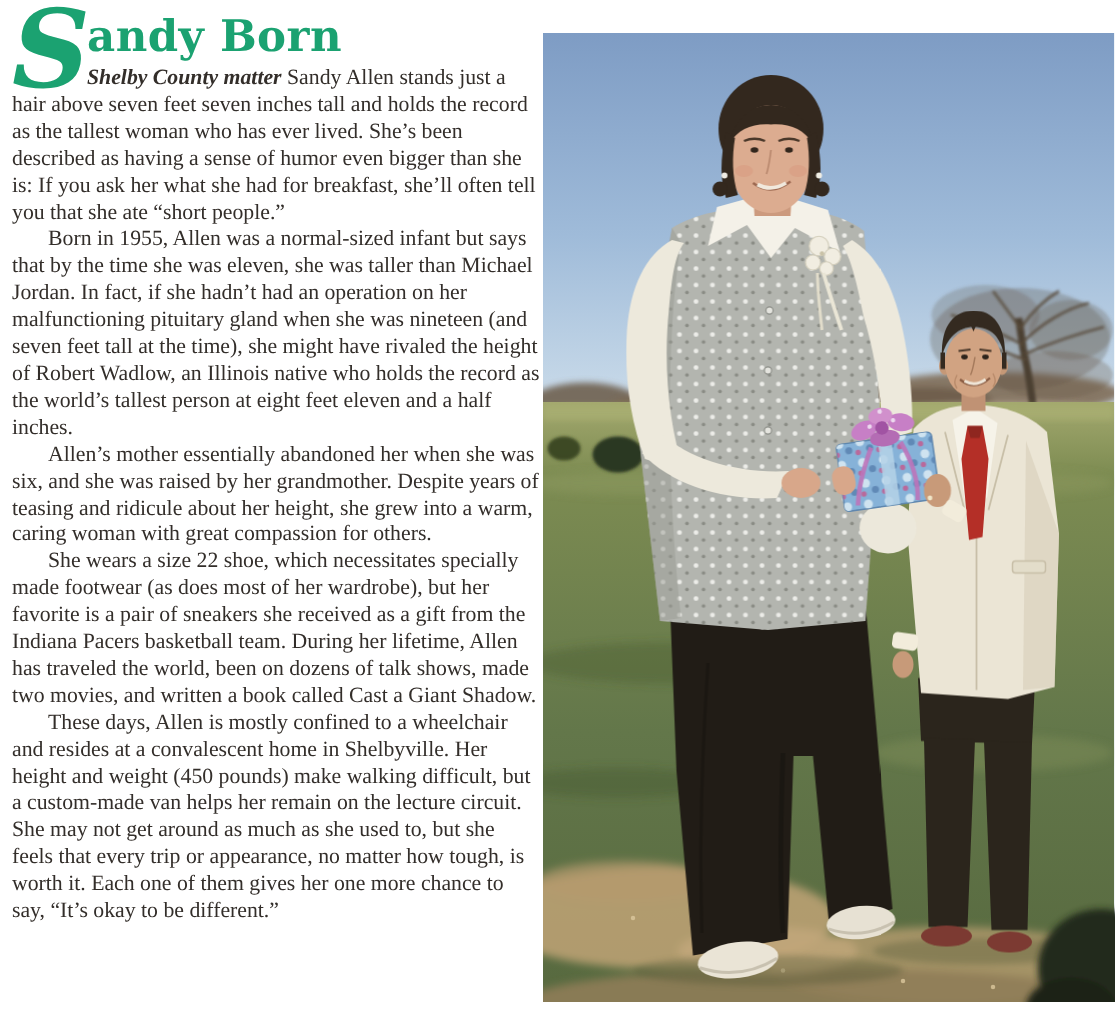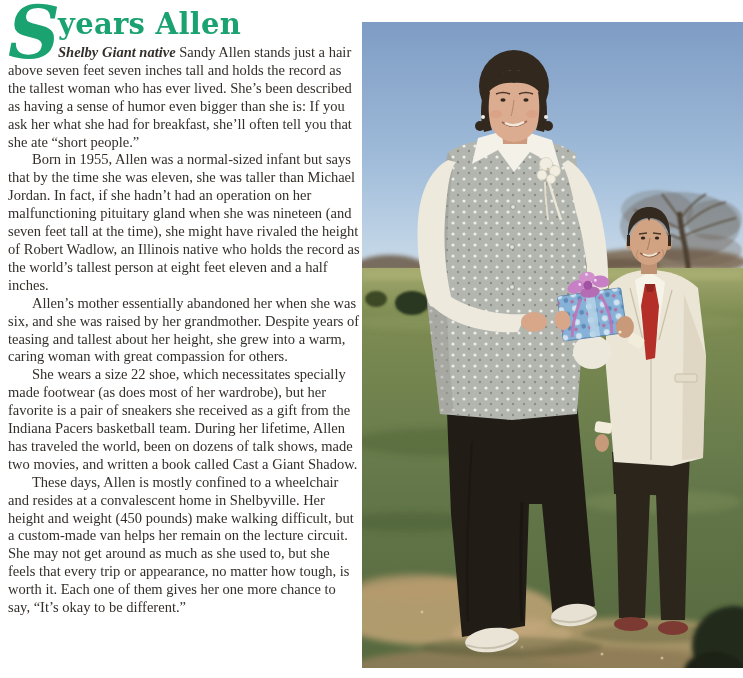--- a/index.html
+++ b/index.html
@@ -31,24 +31,24 @@
     overflow:hidden; background:#9fbbd9;
   }
   .photo svg { display:block; width:100%; height:100%; }
 </style>
 </head>
 <body>
 <div class="page">
 
   <div class="article">
     <span class="dropcap">S</span>
-    <h1 class="title"><span>years Allen</span></h1>
-    <p class="para"><span class="lead">Shelby Giant native</span><span> Sandy Allen stands just a hair above seven feet seven inches tall and holds the record as the tallest woman who has ever lived. She’s been described as having a sense of humor even bigger than she is: If you ask her what she had for breakfast, she’ll often tell you that she ate “short people.”</span></p>
+    <h1 class="title"><span>andy Born</span></h1>
+    <p class="para"><span class="lead">Shelby County matter</span><span> Sandy Allen stands just a hair above seven feet seven inches tall and holds the record as the tallest woman who has ever lived. She’s been described as having a sense of humor even bigger than she is: If you ask her what she had for breakfast, she’ll often tell you that she ate “short people.”</span></p>
     <p class="para indent">Born in 1955, Allen was a normal-sized infant but says that by the time she was eleven, she was taller than Michael Jordan. In fact, if she hadn’t had an operation on her malfunctioning pituitary gland when she was nineteen (and seven feet tall at the time), she might have rivaled the height of Robert Wadlow, an Illinois native who holds the record as the world’s tallest person at eight feet eleven and a half inches.</p>
-    <p class="para indent">Allen’s mother essentially abandoned her when she was six, and she was raised by her grandmother. Despite years of teasing and tallest about her height, she grew into a warm, caring woman with great compassion for others.</p>
+    <p class="para indent">Allen’s mother essentially abandoned her when she was six, and she was raised by her grandmother. Despite years of teasing and ridicule about her height, she grew into a warm, caring woman with great compassion for others.</p>
     <p class="para indent"><span>She wears a size 22 shoe, which necessitates specially made footwear (as does most of her wardrobe), but her favorite is a pair of sneakers she received as a gift from the Indiana Pacers basketball team. During her lifetime, Allen has traveled the world, been on dozens of talk shows, made two movies, and written a book called </span><span class="book">Cast a Giant Shadow</span><span>.</span></p>
     <p class="para indent">These days, Allen is mostly confined to a wheelchair and resides at a convalescent home in Shelbyville. Her height and weight (450 pounds) make walking difficult, but a custom-made van helps her remain on the lecture circuit. She may not get around as much as she used to, but she feels that every trip or appearance, no matter how tough, is worth it. Each one of them gives her one more chance to say, “It’s okay to be different.”</p>
   </div>
 
   <div class="photo">
     <svg viewBox="0 0 381 646" xmlns="http://www.w3.org/2000/svg">
       <defs>
         <linearGradient id="sky" x1="0" y1="0" x2="0" y2="1">
           <stop offset="0" stop-color="#7e9cc4"></stop>
           <stop offset="0.5" stop-color="#9fbbd9"></stop>

